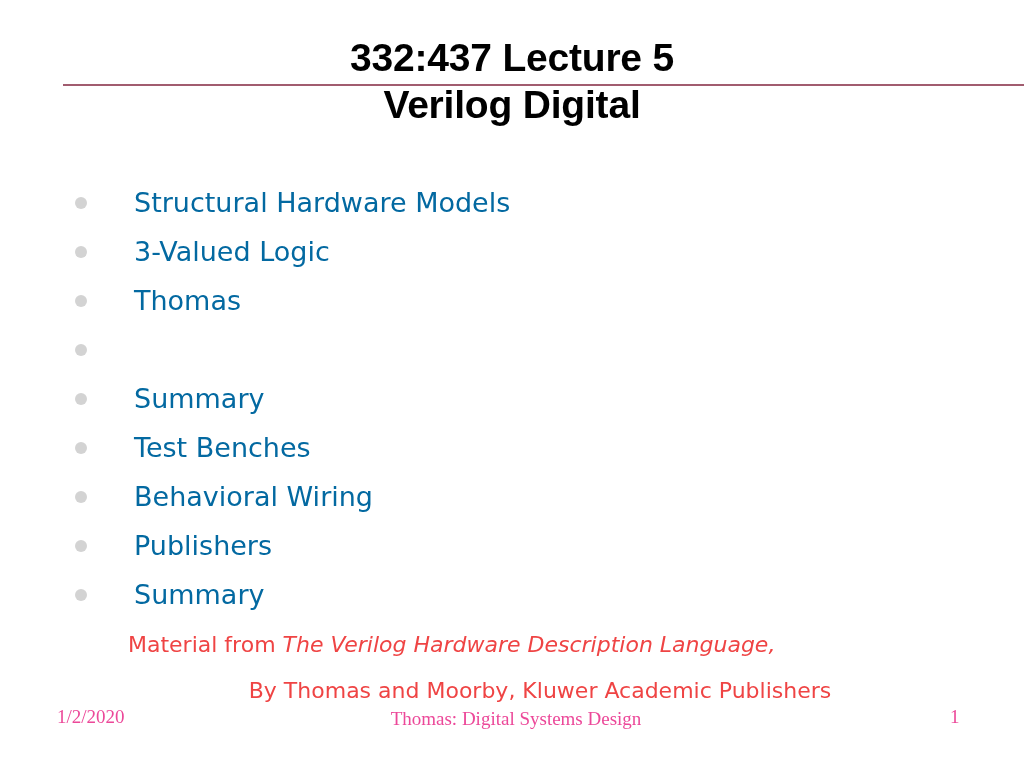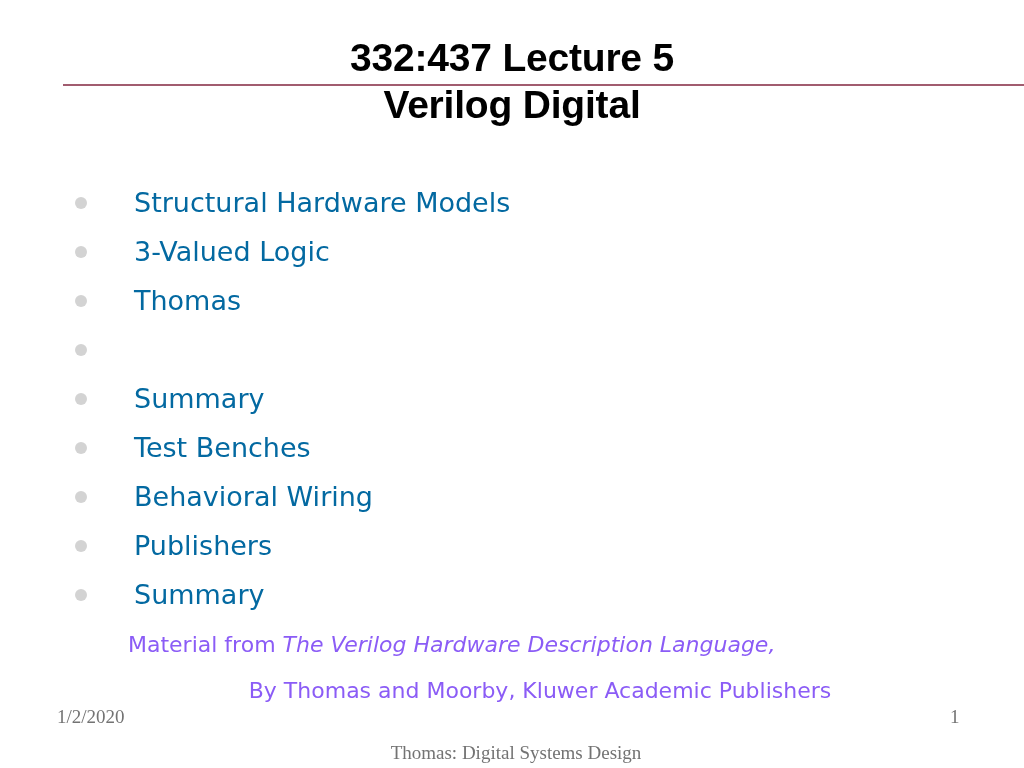--- a/index.html
+++ b/index.html
@@ -86,55 +86,54 @@
   .attribution {
     position: absolute;
     left: 110px;
     top: 622px;
     width: 800px;
   }
   .attr-line {
     font-family: "DejaVu Sans", sans-serif;
     font-size: 22px;
     line-height: 46px;
-    color: #8b5cf6;
+    color: #ef4444;
     text-align: center;
     white-space: nowrap;
   }
   .attr-line.line1 { text-align: left; padding-left: 18px; }
   .attr-line.line2 { text-align: center; padding-left: 60px; }
   .attr-italic { font-style: italic; }
 
   
   .footer {
     position: absolute;
     left: 0;
     top: 706px;
     width: 1024px;
     height: 60px;
     font-family: "Liberation Serif", serif;
-    color: #737373;
+    color: #ec4899;
     font-size: 19px;
   }
   .footer-date {
     position: absolute;
     left: 57px;
     top: 0;
     white-space: nowrap;
   }
   .footer-center {
     position: absolute;
     left: 0;
     top: 0;
     width: 1024px;
     text-align: center;
     line-height: 25px;
     padding-left: 8px;
     box-sizing: border-box;
-    margin-top: 34px;
   }
   .footer-center .fc-line { display: block; white-space: nowrap; }
   .footer-page {
     position: absolute;
     left: 950px;
     top: 0;
     white-space: nowrap;
   }
 </style>
 </head>

